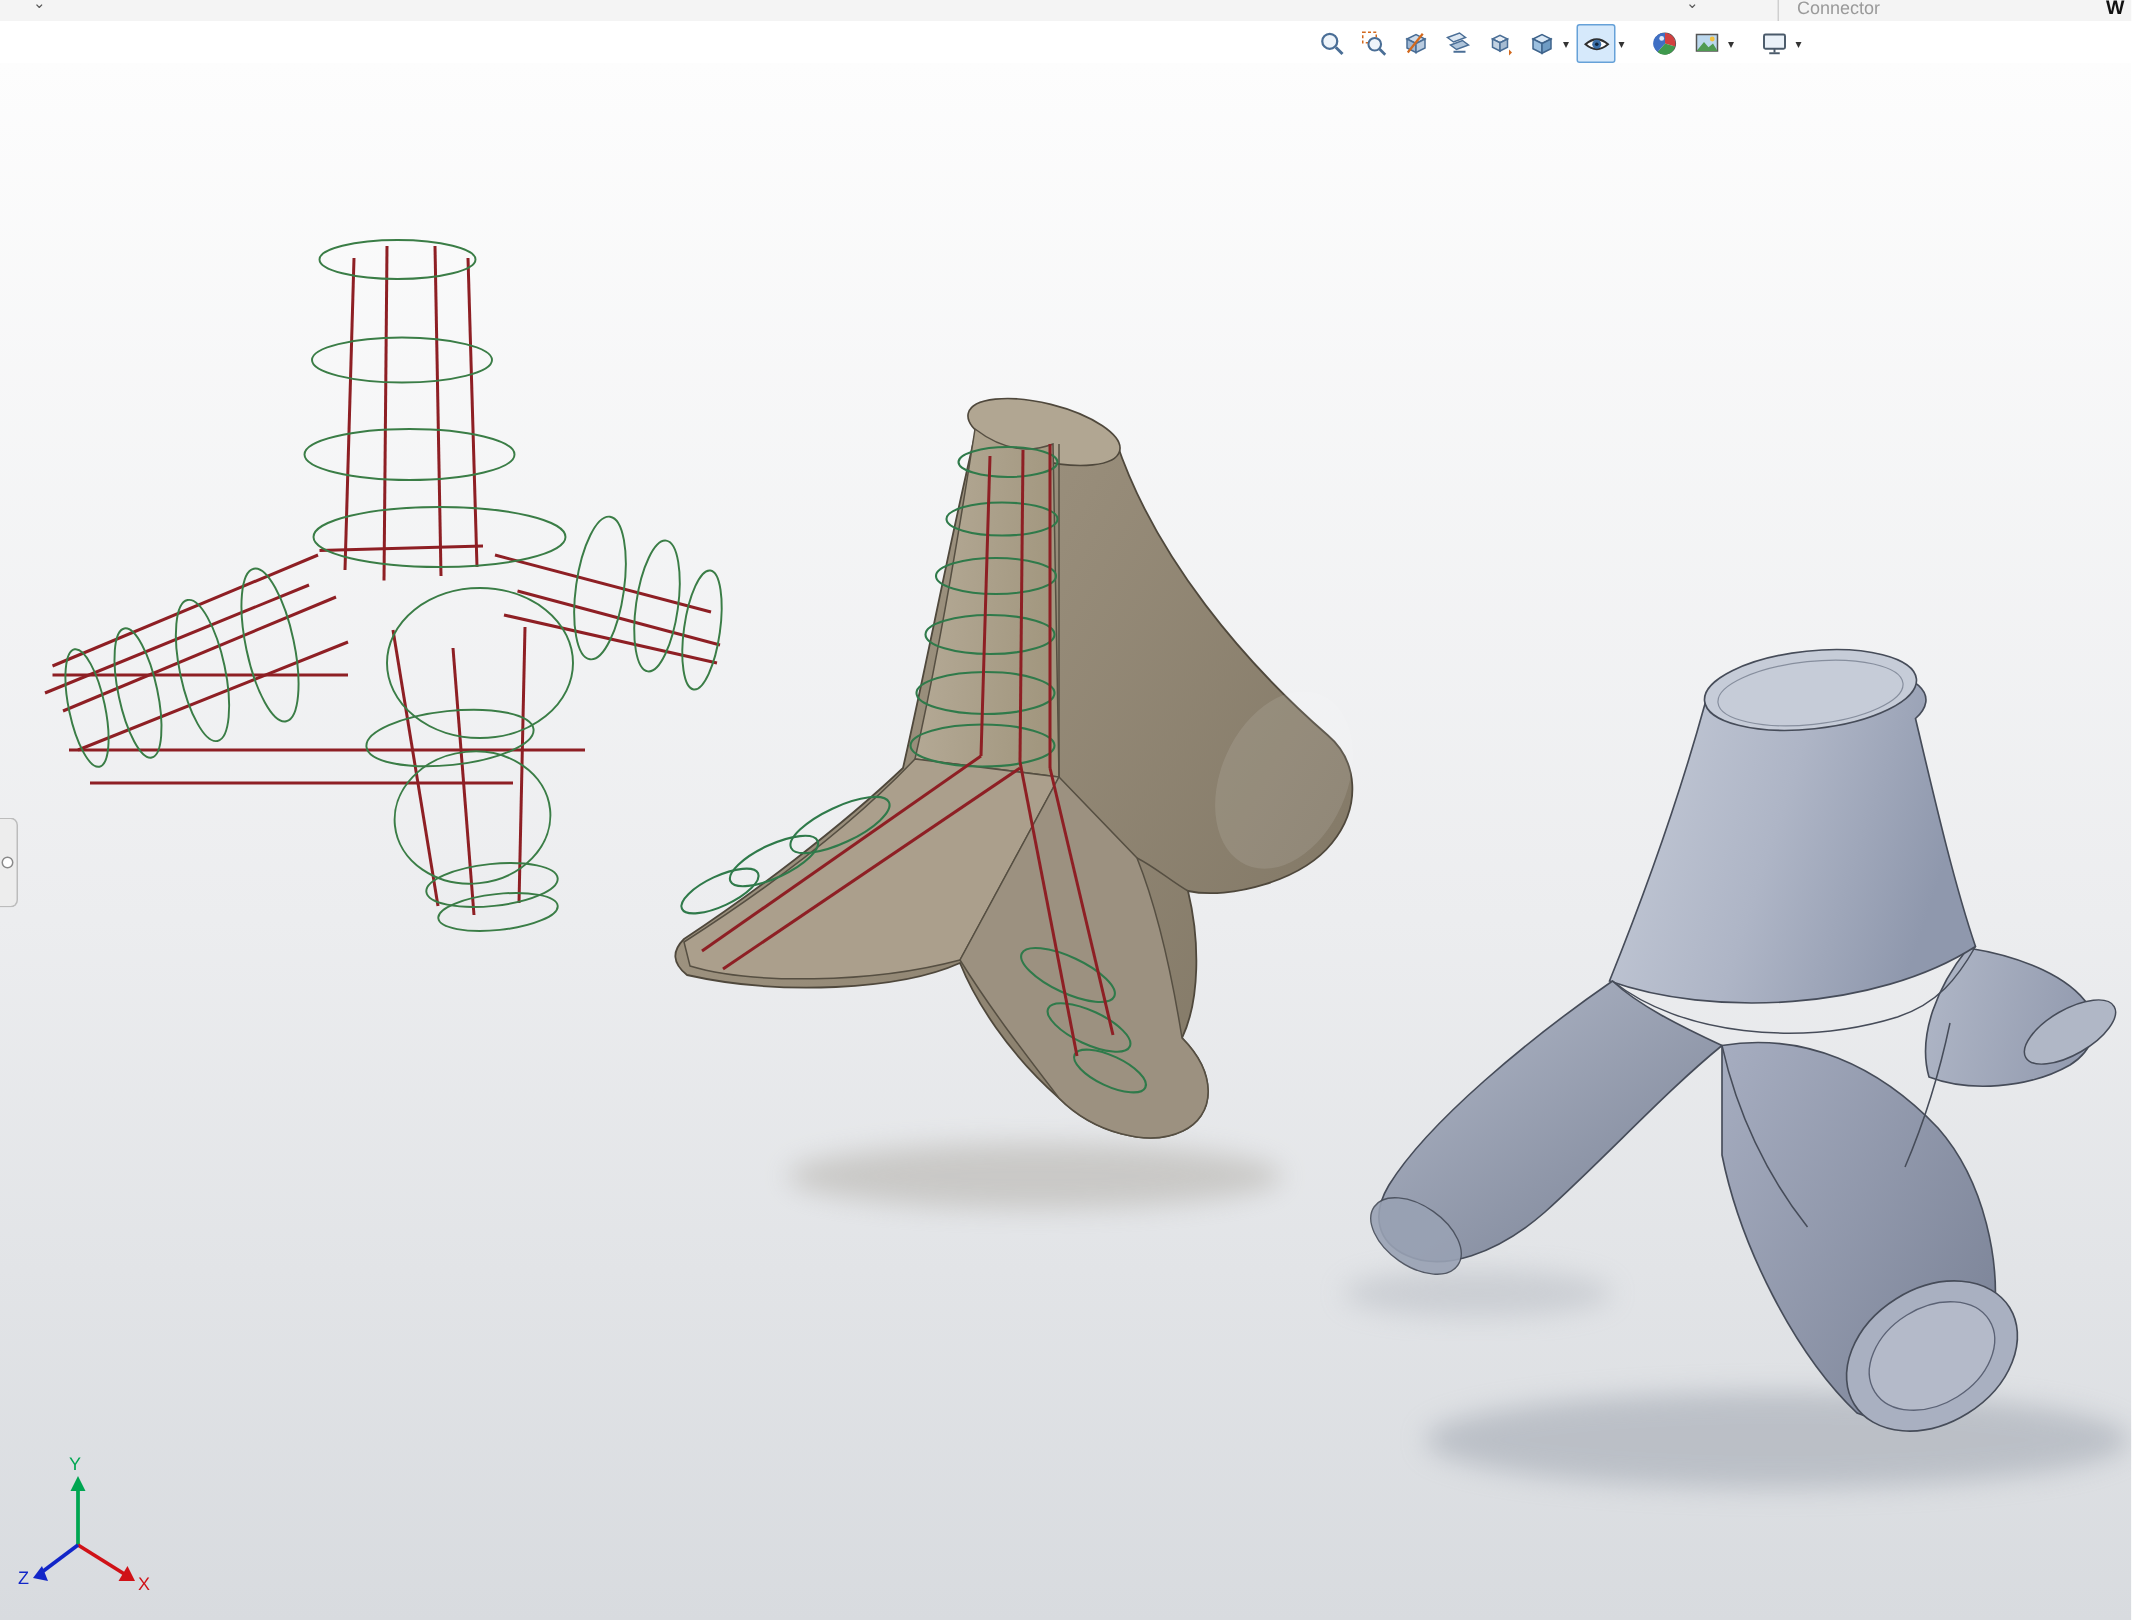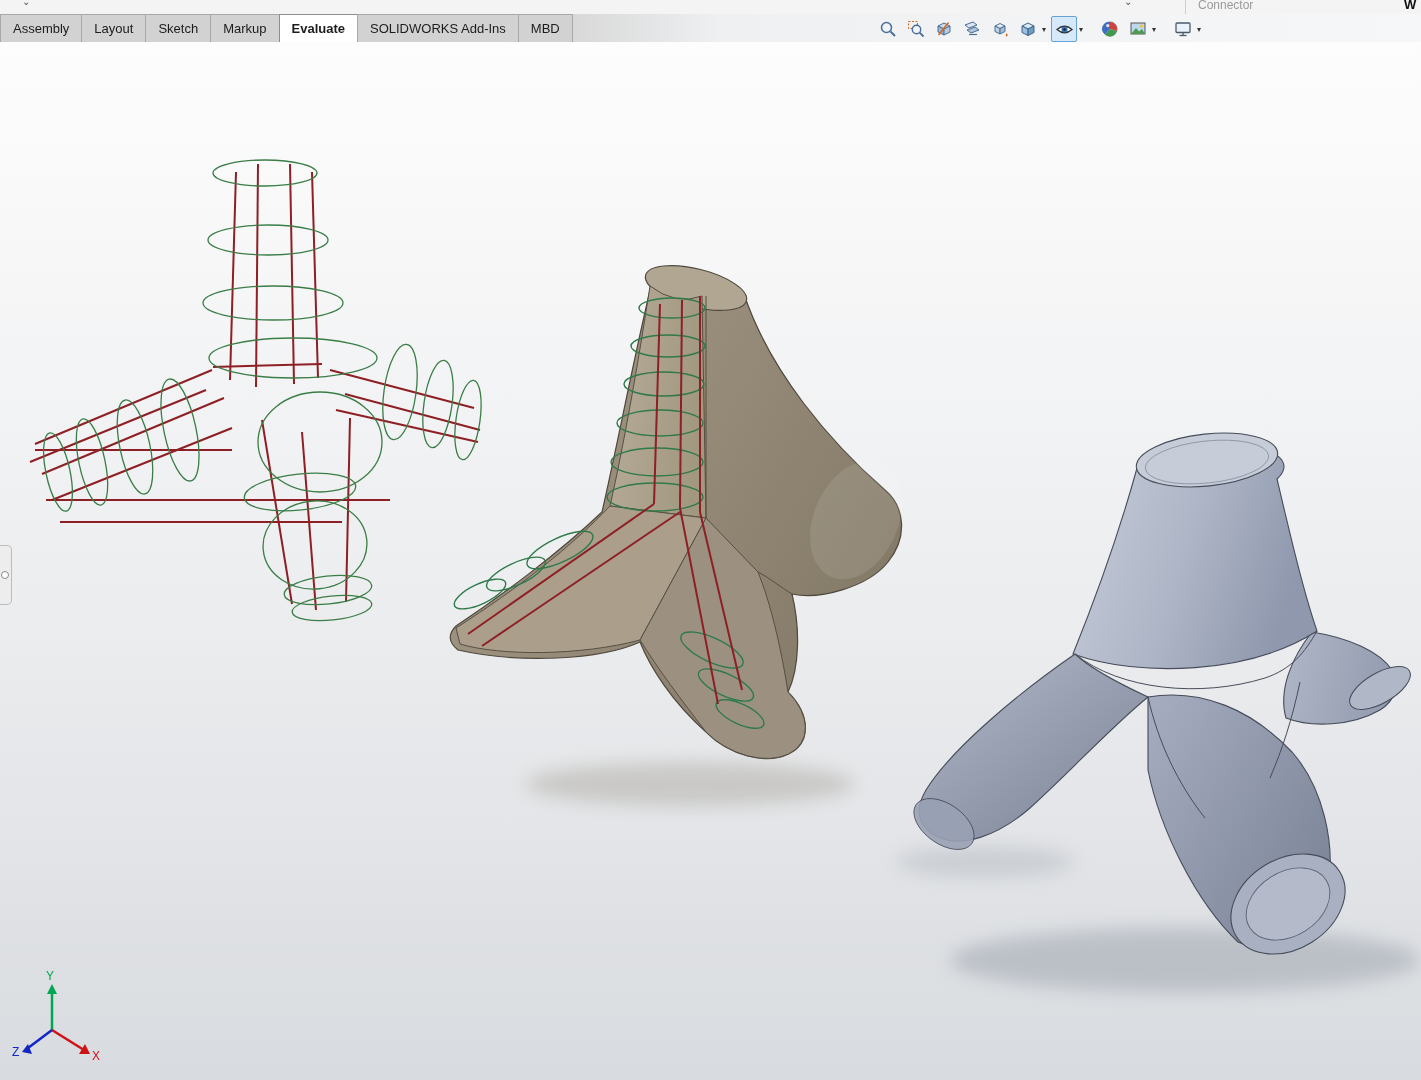--- a/index.html
+++ b/index.html
@@ -47,29 +47,20 @@
 <div class="app">
 
   <div class="top-strip">
     <span class="chev">⌄</span>
     <span class="mid-caret">⌄</span>
     <span class="sep"></span>
     <span class="connector">Connector</span>
     <span class="corner-w">W</span>
   </div>
 
-  <div class="tab-bar">
-    <div class="tab">Assembly</div>
-    <div class="tab">Layout</div>
-    <div class="tab">Sketch</div>
-    <div class="tab">Markup</div>
-    <div class="tab active">Evaluate</div>
-    <div class="tab">SOLIDWORKS Add-Ins</div>
-    <div class="tab">MBD</div>
-  </div>
 
   <div class="hud">
     <span class="hicon">
       <svg width="18" height="18">
           <circle cx="7.5" cy="7.5" r="5" fill="#eef4fa" stroke="#4a6e96" stroke-width="1.5"></circle>
           <line x1="11.5" y1="11.5" x2="16" y2="16" stroke="#4a6e96" stroke-width="2"></line>
         </svg>
     </span>
     <span class="hicon">
       <svg width="18" height="18">

